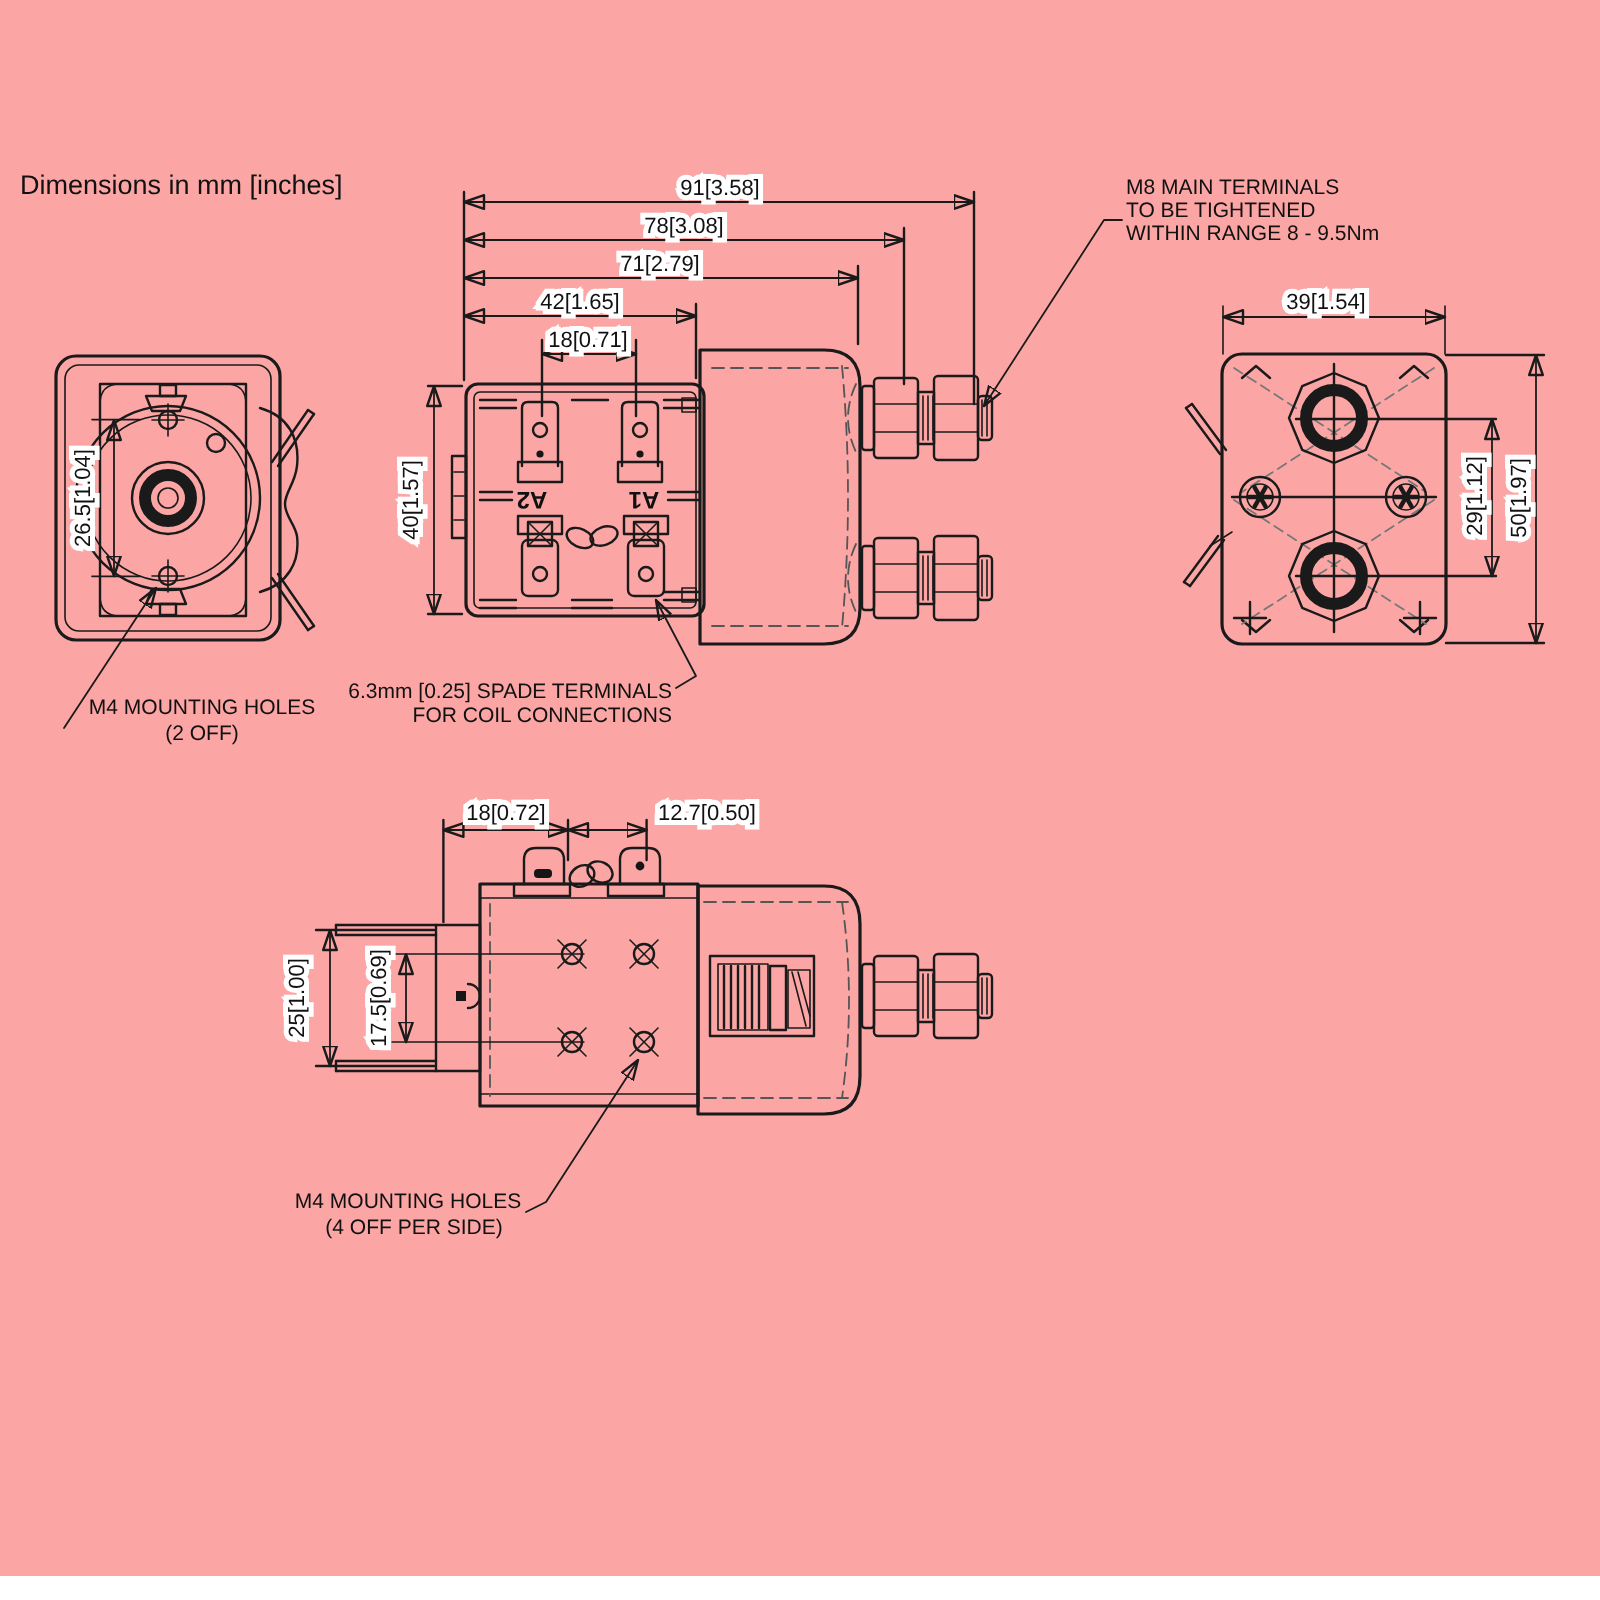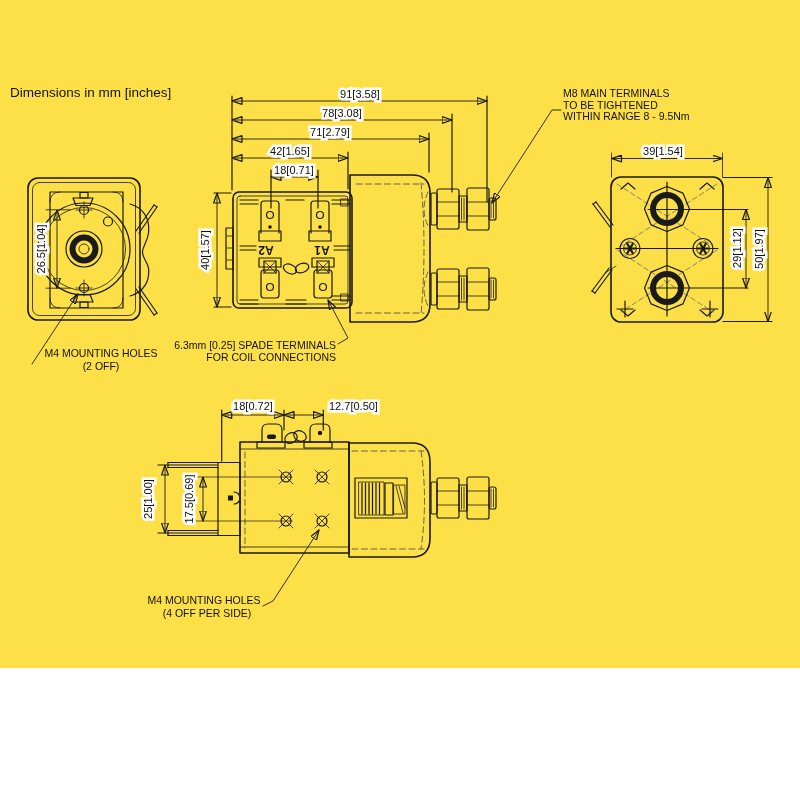--- a/index.html
+++ b/index.html
@@ -1,16 +1,16 @@
 <!DOCTYPE html>
 <html><head>
 <meta charset="utf-8">
 <style>
   html,body{margin:0;padding:0;background:#ffffff;}
-  #stage{position:relative;width:800px;height:668px;background:#fde047;overflow:hidden;}
+  #stage{position:relative;width:800px;height:788px;background:#fca5a5;overflow:hidden;}
   svg{position:absolute;left:0;top:0;}
   svg line, svg path, svg rect, svg circle, svg ellipse, svg polyline, svg polygon{
     fill:none;stroke:#1a1a1a;stroke-width:1.2;stroke-linecap:round;stroke-linejoin:round;}
   .w2{stroke-width:1.6;}
   .thin{stroke-width:0.8;}
   .dimln{stroke-width:0.9;}
   .dash{stroke-width:0.9;stroke:#555;stroke-dasharray:6 3.5;}
   .dashlt{stroke-width:0.9;stroke:#777;stroke-dasharray:5 3;}
   .cl{stroke-width:0.7;}
   .fillk{fill:#161616;stroke:none;}

